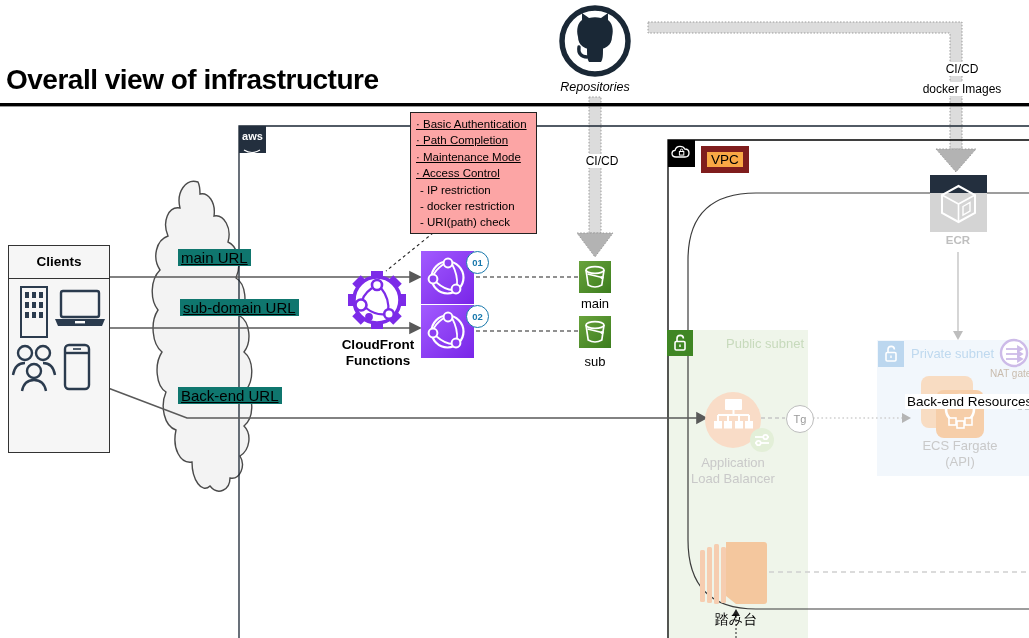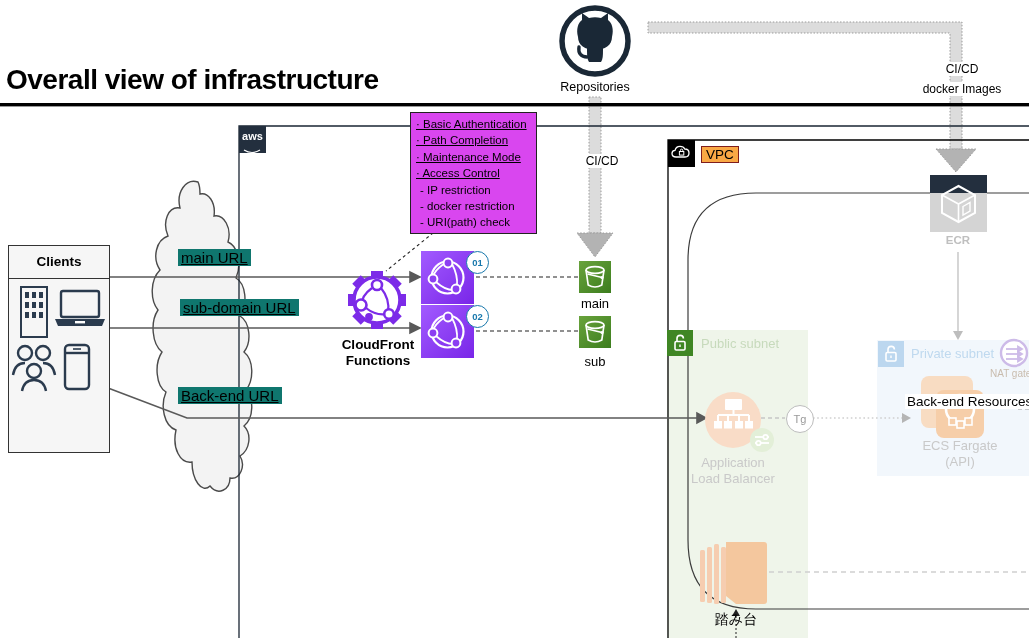--- a/index.html
+++ b/index.html
@@ -3,40 +3,40 @@
 <meta charset="utf-8">
 <style>
   html,body{margin:0;padding:0;background:#fff;}
   #stage{position:relative;width:1029px;height:638px;overflow:hidden;background:#fff;
          font-family:"Liberation Sans",sans-serif;color:#000;}
   .abs{position:absolute;}
   .nosel{user-select:none;}
   
   .page-title{font-size:28px;font-weight:bold;letter-spacing:-.5px;}
   
-  .note{background:#d946ef;border:1px solid #222;font-size:11.5px;line-height:16.4px;
+  .note{background:#fca5a5;border:1px solid #222;font-size:11.5px;line-height:16.4px;
         padding:3px 5px 2px 5px;z-index:6;}
   .note .nb{text-decoration:underline;white-space:nowrap;}
   .note .ns{white-space:nowrap;padding-left:4px;}
   
   .clients{background:#F6F6F6;border:1.3px solid #333;z-index:4;}
   .clients .hd{font-weight:bold;font-size:13.5px;text-align:center;padding-top:8px;height:24px;
                border-bottom:1.3px solid #333;}
   
   .urllabel{font-size:15px;text-decoration:underline;background:#0f766e;padding:0 3px;
             white-space:nowrap;z-index:5;}
   
   .lbl{font-size:12px;text-align:center;white-space:nowrap;z-index:5;}
   .faded{color:#C9C9C9;}
   .icon{z-index:5;}
   .sq{z-index:5;}
   .badge{width:21px;height:21px;border-radius:50%;background:#fff;border:1.5px solid #1878AC;
          color:#1878AC;font-size:9.5px;font-weight:bold;display:flex;align-items:center;
          justify-content:center;z-index:7;}
-  .vpctag{background:#F9A845;border:1px solid #7f1d1d;font-size:13.5px;padding:0 4px;z-index:6;}
+  .vpctag{background:#F9A845;border:6px solid #7f1d1d;font-size:13.5px;padding:0 4px;z-index:6;}
   .awslogo{background:#232F3E;color:#fff;z-index:6;}
   .tg{border-radius:50%;background:#fff;border:1.4px solid #BDBDBD;color:#9A9A9A;font-size:11px;
       display:flex;align-items:center;justify-content:center;z-index:5;}
   .subnet-pub{background:#EFF5EA;z-index:1;}
   .subnet-priv{background:#F2F7FC;z-index:1;}
   svg.layer{position:absolute;left:0;top:0;z-index:3;pointer-events:none;}
   .whitebg{background:#fff;padding:0 2px;}
 </style>
 </head>
 <body>
@@ -102,21 +102,21 @@
 
   <div class="abs icon" style="left:557px;top:3px;">
     <svg width="76" height="76" viewBox="0 0 76 76">
       <circle cx="38" cy="38" r="33" fill="#fff" stroke="#1A2836" stroke-width="5.5"></circle>
       <path fill="#1A2836" d="M21,34 C19,26 21,20 25,17 L25,10 L32,15 C36,14 40,14 44,15 L51,10 L51,17
         C55,20 57,26 55,34 C55,42 48,47 38,47 C28,47 21,42 21,34 Z"></path>
       <path fill="#1A2836" d="M30,44 C30,52 30,56 32,59 L44,59 C46,56 46,52 46,44 Z"></path>
       <path fill="none" stroke="#1A2836" stroke-width="3.4" stroke-linecap="round" d="M30,54 C24,54 21,50 22,44"></path>
     </svg>
   </div>
-  <div class="abs lbl" style="left:556px;top:80px;width:78px;font-size:12.5px;">Repositories</div>
+  <div class="abs lbl" style="left:556px;top:80px;width:78px;font-size:12.5px;font-style:italic;">Repositories</div>
 
   <div class="abs lbl whitebg" style="left:938px;top:62px;width:44px;z-index:6;">CI/CD</div>
   <div class="abs lbl whitebg" style="left:918px;top:82px;width:84px;z-index:6;">docker Images</div>
   <div class="abs lbl whitebg" style="left:578px;top:154px;width:44px;z-index:6;">CI/CD</div>
 
   <div class="abs note" style="left:410px;top:112px;width:115px;">
     <div class="nb">· Basic Authentication</div>
     <div class="nb">· Path Completion</div>
     <div class="nb">· Maintenance Mode</div>
     <div class="nb">· Access Control</div>
@@ -283,21 +283,21 @@
   </div>
   <div class="abs lbl" style="left:936px;top:234px;width:44px;color:#BFBFBF;font-weight:bold;font-size:11.5px;">ECR</div>
 
   <div class="abs icon" style="left:667px;top:330px;width:26px;height:26px;background:#3F8624;">
     <svg width="26" height="26" viewBox="0 0 26 26">
       <rect x="8" y="11.5" width="10" height="8.5" rx="1.2" fill="none" stroke="#fff" stroke-width="1.6"></rect>
       <path d="M10,11.5 V8.6 a3.2,3.2 0 0 1 6.4,0" fill="none" stroke="#fff" stroke-width="1.6"></path>
       <line x1="13" y1="14.5" x2="13" y2="17" stroke="#fff" stroke-width="1.4"></line>
     </svg>
   </div>
-  <div class="abs lbl" style="left:701px;top:336px;color:#C7DABC;font-size:13px;text-align:left;">Public subnet</div>
+  <div class="abs lbl" style="left:726px;top:336px;color:#C7DABC;font-size:13px;text-align:left;">Public subnet</div>
 
   <div class="abs icon" style="left:878px;top:341px;width:26px;height:26px;background:#BCD7EF;">
     <svg width="26" height="26" viewBox="0 0 26 26">
       <rect x="8" y="11.5" width="10" height="8.5" rx="1.2" fill="none" stroke="#fff" stroke-width="1.6"></rect>
       <path d="M10,11.5 V8.6 a3.2,3.2 0 0 1 6.4,0" fill="none" stroke="#fff" stroke-width="1.6"></path>
       <line x1="13" y1="14.5" x2="13" y2="17" stroke="#fff" stroke-width="1.4"></line>
     </svg>
   </div>
   <div class="abs lbl" style="left:911px;top:346px;color:#BFD9EF;font-size:13px;text-align:left;">Private subnet</div>
 

